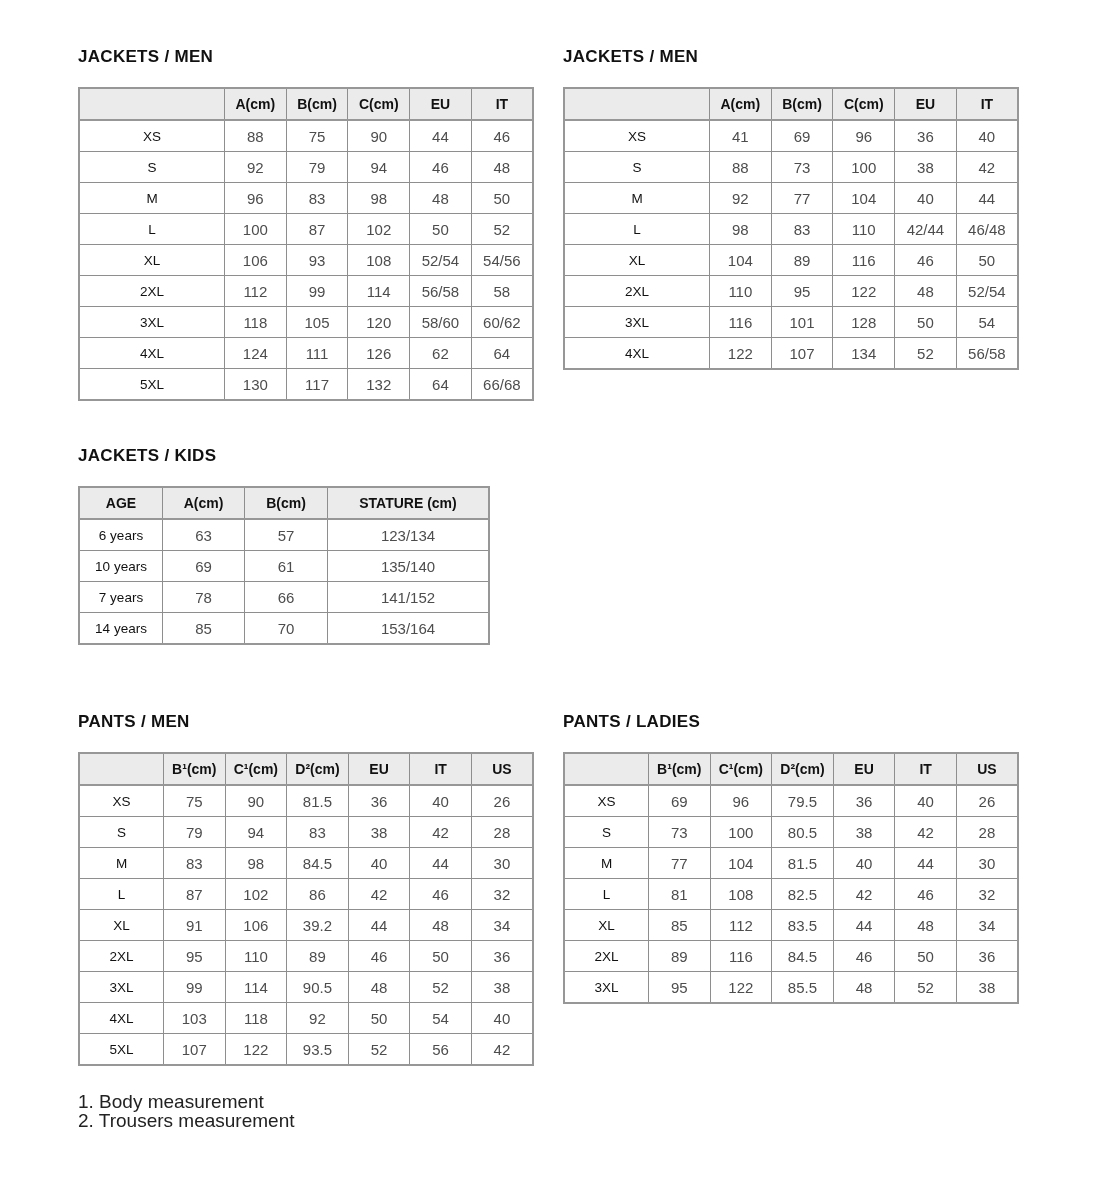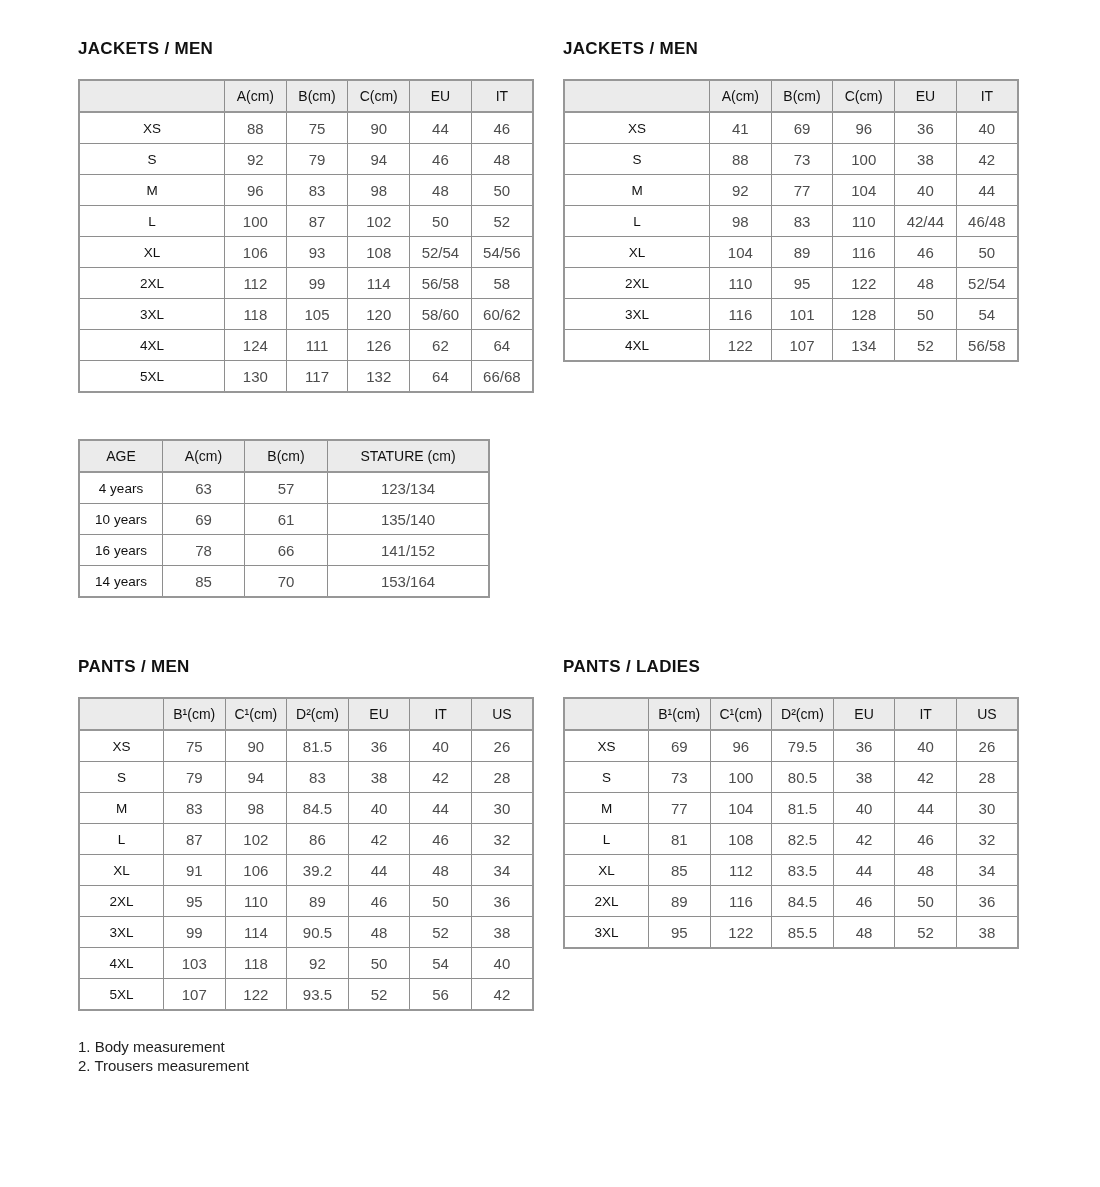--- a/index.html
+++ b/index.html
@@ -21,21 +21,21 @@
     align-items: flex-start;
   }
   .col {
     width: 457px;
   }
   .col + .col {
     margin-left: 28px;
     width: 455px;
   }
   h2.section-title {
-    margin: 0 0 21px 0;
+    margin: 8px 0 21px 0;
     font-size: 17px;
     font-weight: bold;
     letter-spacing: 0.3px;
     color: #111111;
     line-height: 18px;
   }
   table.size-table {
     border-collapse: collapse;
     table-layout: fixed;
     border: 2px solid #979797;
@@ -47,21 +47,21 @@
     vertical-align: middle;
     height: 30px;
     padding: 0 2px;
     overflow: hidden;
     white-space: nowrap;
   }
   table.size-table thead th {
     background: #ebebeb;
     border-bottom: 2px solid #979797;
     font-size: 14px;
-    font-weight: normal;
+    font-weight: bold;
     color: #111111;
   }
   table.size-table td.row-label {
     font-size: 13.5px;
     font-weight: normal;
     color: #111111;
   }
   table.size-table td.value {
     font-size: 15px;
     font-weight: normal;
@@ -75,21 +75,21 @@
   table.t-kids th:nth-child(2) { width: 77px; }
   table.t-kids th:nth-child(3) { width: 78px; }
   table.t-kids th:nth-child(4) { width: 156px; }
   table.t-pants { width: 456px; }
   table.t-pants th:first-child { width: 79px; }
 
   .section-kids { margin-top: 46px; }
   .section-pants { margin-top: 60px; }
   .footnotes {
     margin-top: 26px;
-    font-size: 15px;
+    font-size: 19px;
     line-height: 19px;
     color: #222222;
   }
 </style>
 </head>
 <body>
 
 <div class="page">
 
   <div class="row-flex">
@@ -259,44 +259,45 @@
               <td class="value">134</td>
               <td class="value">52</td>
               <td class="value">56/58</td>
             </tr>
           </tbody>
         </table>
     </div>
   </div>
 
   <div class="section-kids">
+    <h2 class="section-title">JACKETS / KIDS</h2>
     <table class="size-table t-kids">
         <thead>
           <tr>
             <th>AGE</th>
             <th>A(cm)</th>
             <th>B(cm)</th>
             <th>STATURE (cm)</th>
           </tr>
         </thead>
         <tbody>
           <tr>
-            <td class="row-label">4 years</td>
+            <td class="row-label">6 years</td>
             <td class="value">63</td>
             <td class="value">57</td>
             <td class="value">123/134</td>
           </tr>
           <tr>
             <td class="row-label">10 years</td>
             <td class="value">69</td>
             <td class="value">61</td>
             <td class="value">135/140</td>
           </tr>
           <tr>
-            <td class="row-label">16 years</td>
+            <td class="row-label">7 years</td>
             <td class="value">78</td>
             <td class="value">66</td>
             <td class="value">141/152</td>
           </tr>
           <tr>
             <td class="row-label">14 years</td>
             <td class="value">85</td>
             <td class="value">70</td>
             <td class="value">153/164</td>
           </tr>

